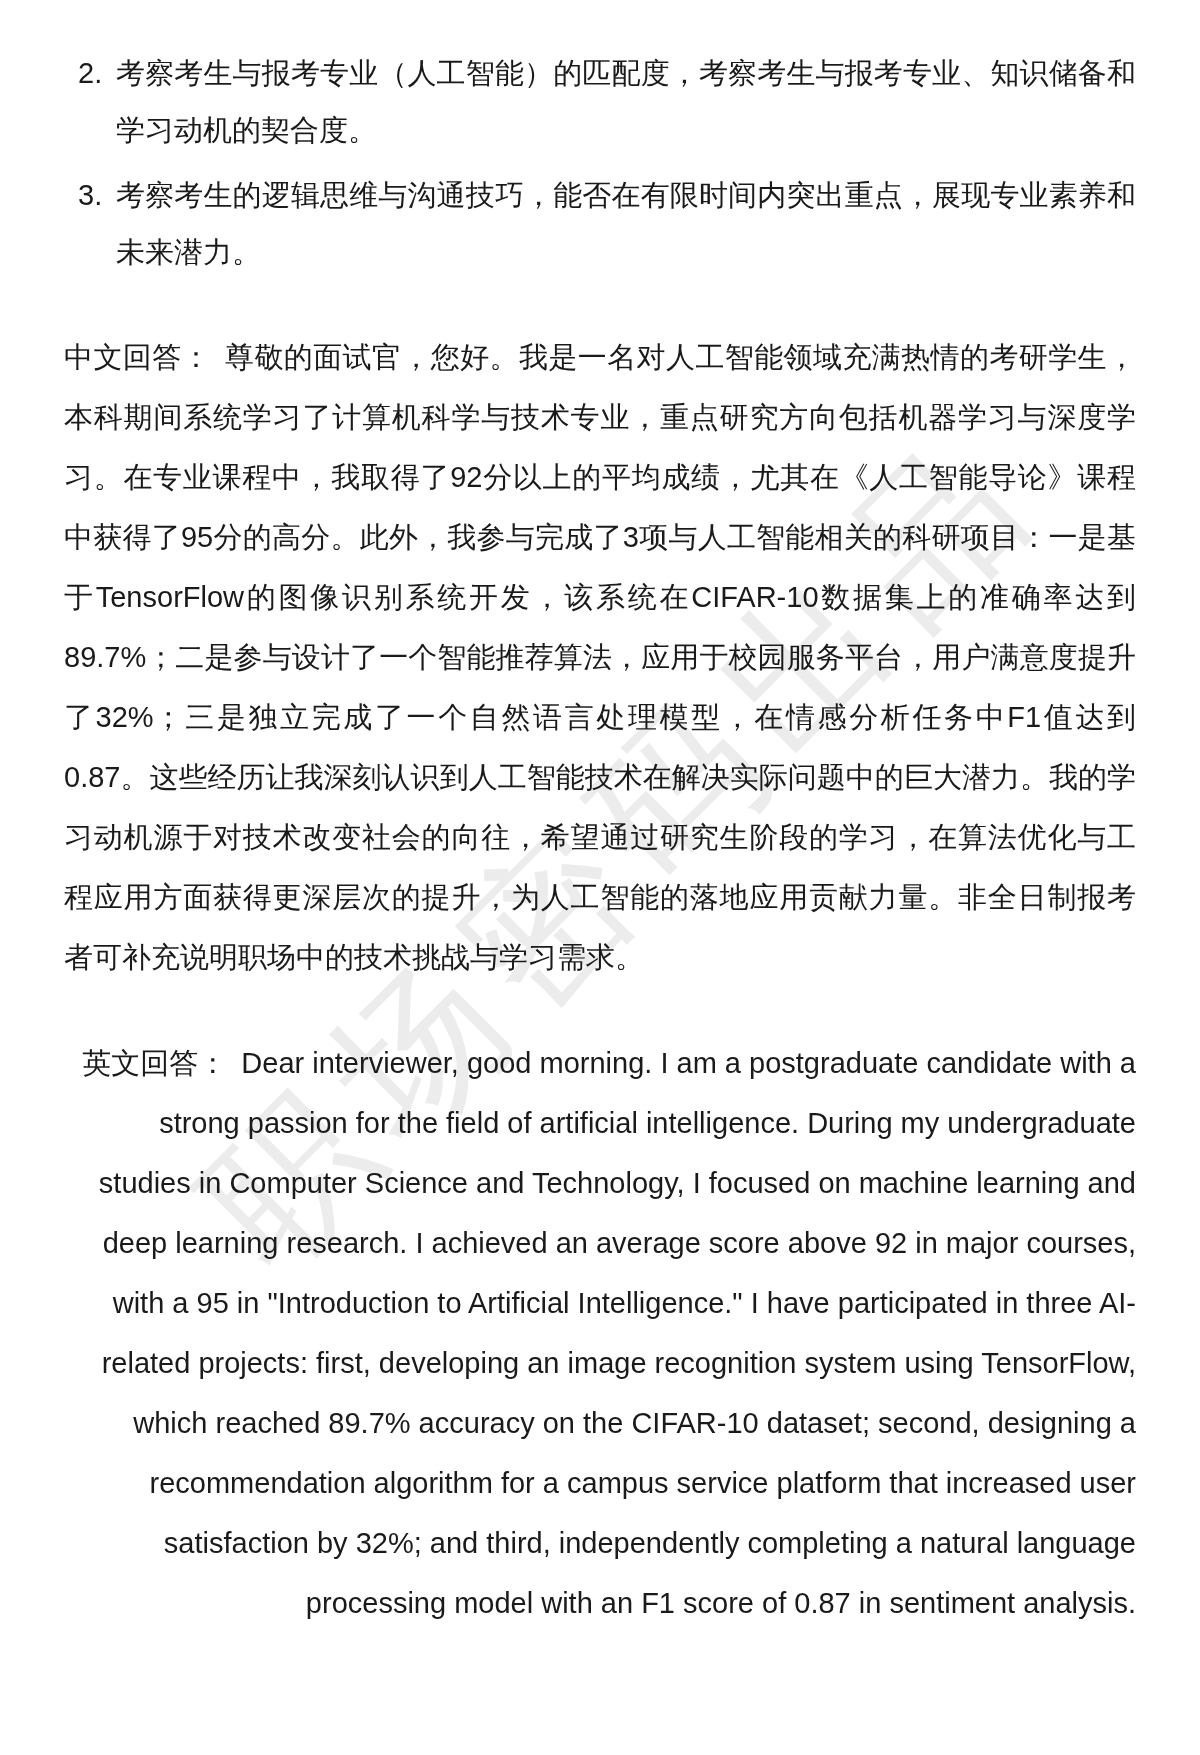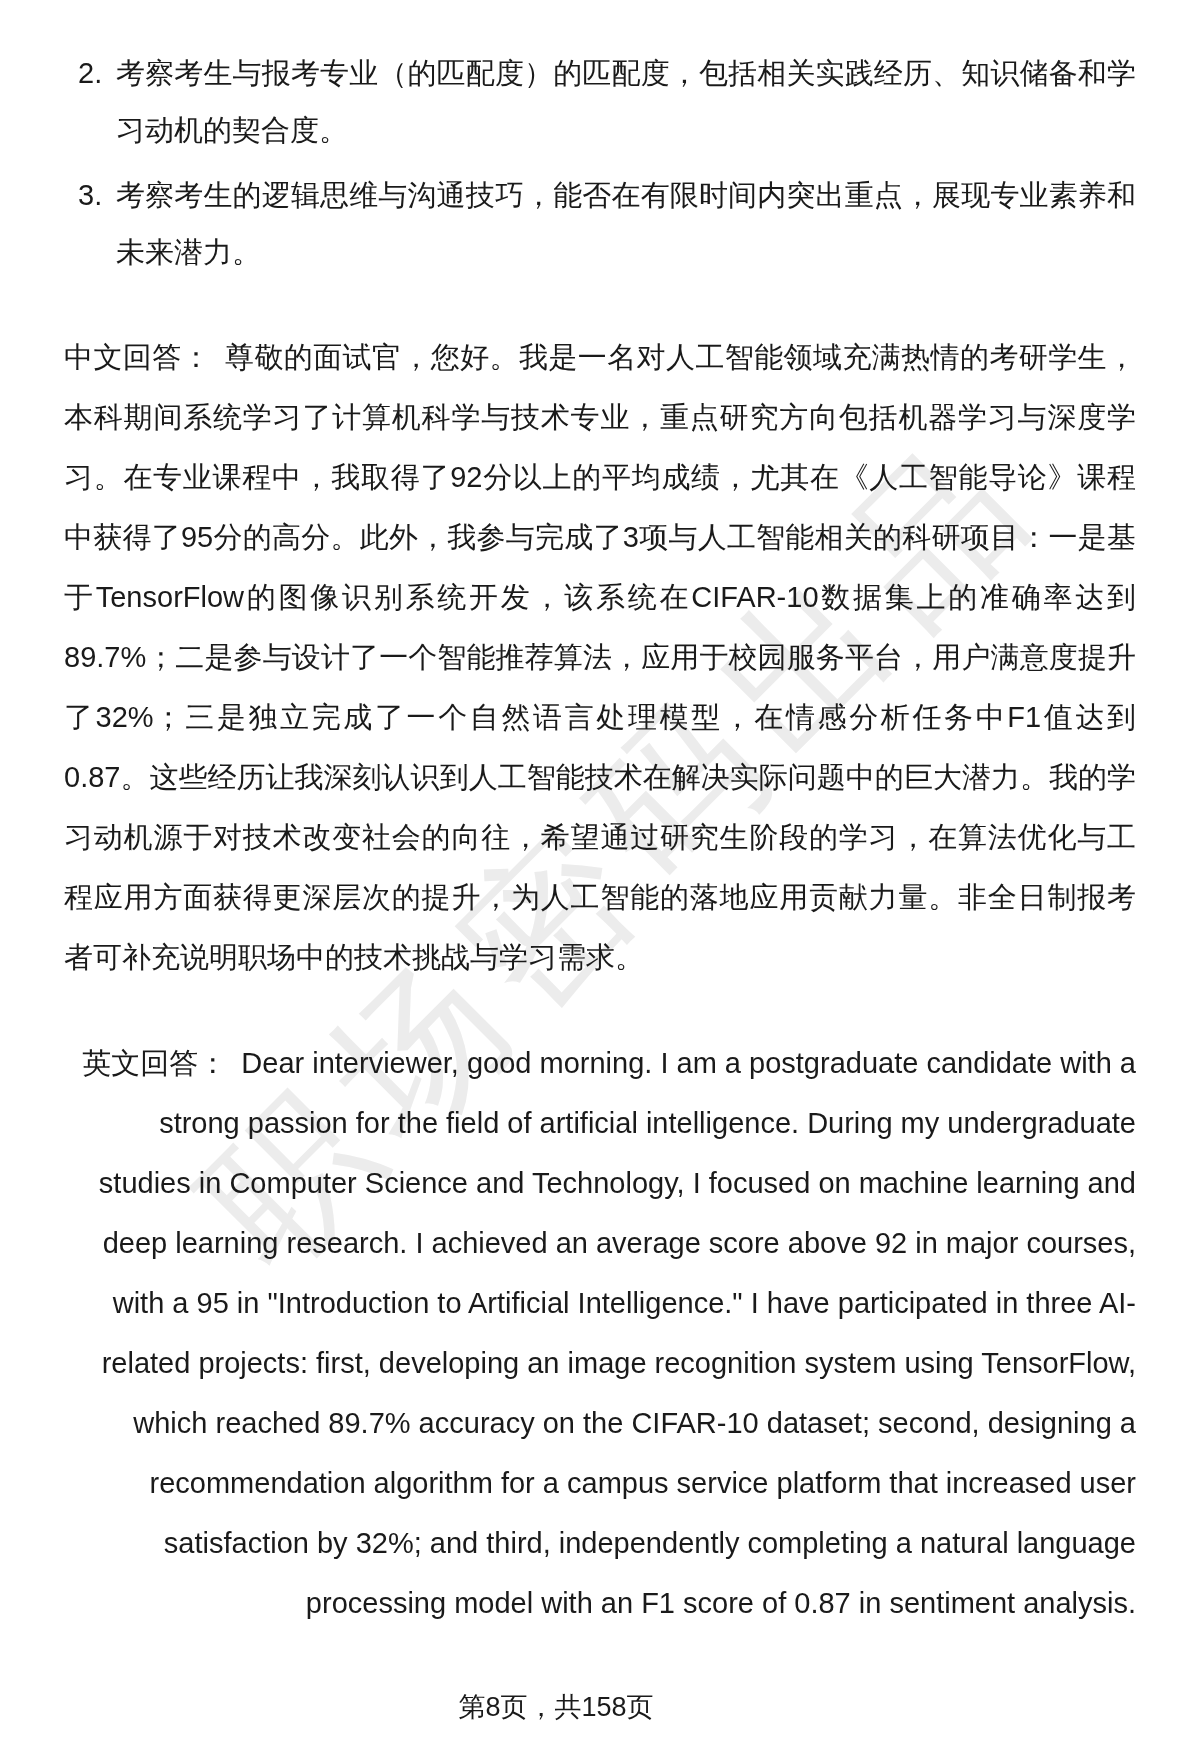--- a/index.html
+++ b/index.html
@@ -77,35 +77,32 @@
 
 <div class="page">
 
   <div class="watermark">职场密码出品</div>
 
   <div class="content">
 
     <div class="numbered-list">
       <div class="list-item">
         <span class="num">2.</span>
-        <span class="txt">考察考生与报考专业（的匹配度）的匹配度，包括相关实践经历、知识储备和学习动机的契合度。</span>
+        <span class="txt">考察考生与报考专业（人工智能）的匹配度，考察考生与报考专业、知识储备和学习动机的契合度。</span>
       </div>
       <div class="list-item">
         <span class="num">3.</span>
         <span class="txt">考察考生的逻辑思维与沟通技巧，能否在有限时间内突出重点，展现专业素养和未来潜力。</span>
       </div>
     </div>
 
     <p class="para zh">
       <span class="label">中文回答：</span><span>尊敬的面试官，您好。我是一名对人工智能领域充满热情的考研学生，本科期间系统学习了计算机科学与技术专业，重点研究方向包括机器学习与深度学习。在专业课程中，我取得了92分以上的平均成绩，尤其在《人工智能导论》课程中获得了95分的高分。此外，我参与完成了3项与人工智能相关的科研项目：一是基于TensorFlow的图像识别系统开发，该系统在CIFAR-10数据集上的准确率达到89.7%；二是参与设计了一个智能推荐算法，应用于校园服务平台，用户满意度提升了32%；三是独立完成了一个自然语言处理模型，在情感分析任务中F1值达到0.87。这些经历让我深刻认识到人工智能技术在解决实际问题中的巨大潜力。我的学习动机源于对技术改变社会的向往，希望通过研究生阶段的学习，在算法优化与工程应用方面获得更深层次的提升，为人工智能的落地应用贡献力量。非全日制报考者可补充说明职场中的技术挑战与学习需求。</span>
     </p>
 
     <p class="para en">
       <span class="label">英文回答：</span><span>Dear interviewer, good morning. I am a postgraduate candidate with a strong passion for the field of artificial intelligence. During my undergraduate studies in Computer Science and Technology, I focused on machine learning and deep learning research. I achieved an average score above 92 in major courses, with a 95 in "Introduction to Artificial Intelligence." I have participated in three AI-related projects: first, developing an image recognition system using TensorFlow, which reached 89.7% accuracy on the CIFAR-10 dataset; second, designing a recommendation algorithm for a campus service platform that increased user satisfaction by 32%; and third, independently completing a natural language processing model with an F1 score of 0.87 in sentiment analysis.</span>
     </p>
 
   </div>
 
-  <div class="footer">
-    <span>第8页，共158页</span>
-  </div>
 
 </div>
 
 </body></html>

